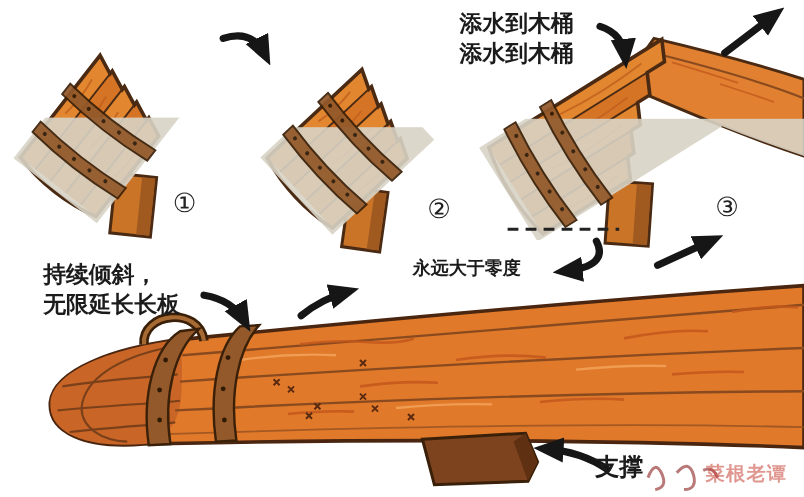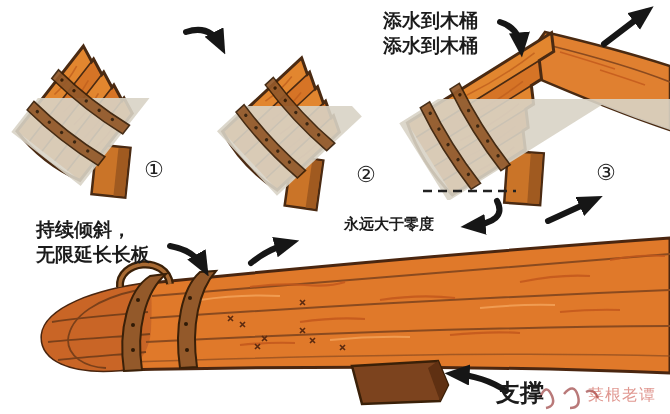--- a/index.html
+++ b/index.html
@@ -5,26 +5,26 @@
   html,body{margin:0;padding:0;background:#ffffff;}
   #stage{
     position:relative;width:670px;height:414px;background:#ffffff;overflow:hidden;
     font-family:"Liberation Sans","DejaVu Sans",sans-serif;
   }
   #art{position:absolute;left:0;top:0;}
   .note{position:absolute;font-weight:700;color:#1b1b1b;white-space:nowrap;line-height:1.32;}
   .note-top{left:383px;top:8px;font-size:19px;}
   .note-left{left:36px;top:217px;font-size:19px;}
   .note-mid{left:344px;top:214px;font-size:15px;}
-  .note-support{left:496px;top:377px;font-size:24px;}
+  .note-support{left:496px;top:377px;font-size:20px;}
   .step{position:absolute;font-weight:400;color:#222;font-size:22px;}
   .step1{left:144px;top:157px;}
   .step2{left:356px;top:162px;}
   .step3{left:596px;top:160px;}
-  .watermark{position:absolute;left:588px;top:385px;font-size:16px;font-weight:400;
+  .watermark{position:absolute;left:588px;top:385px;font-size:16px;font-weight:700;
     color:rgba(198,66,52,0.55);letter-spacing:1px;}
 </style>
 </head>
 <body>
 
 <div id="stage">
 
 <svg id="art" width="670" height="414" viewBox="0 0 670 414">
   <defs>
     <marker id="ah" markerWidth="4.2" markerHeight="4.2" refX="2.6" refY="1.75" orient="auto" markerUnits="strokeWidth">

